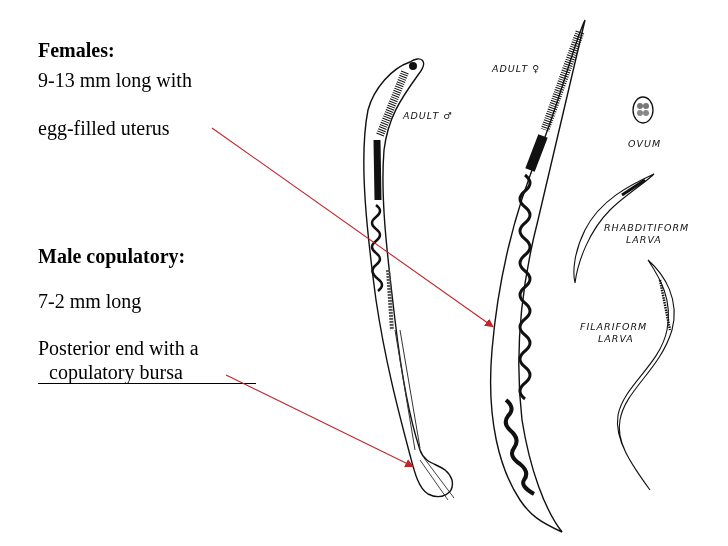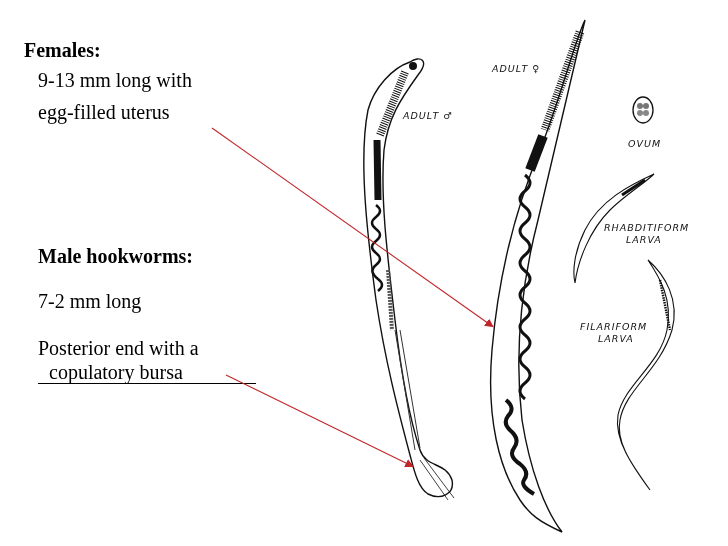--- a/index.html
+++ b/index.html
@@ -5,25 +5,25 @@
   html, body { margin:0; padding:0; background:#ffffff; }
   body { width:728px; height:546px; position:relative; overflow:hidden; font-family:"Liberation Serif", serif; color:#000; }
   .txt { position:absolute; font-family:"Liberation Serif", serif; font-size:20px; line-height:24px; white-space:nowrap; }
   .bold { font-weight:bold; }
   svg.art { position:absolute; left:0; top:0; }
   .lbl { font-family:"DejaVu Sans", sans-serif; font-style:italic; font-size:9.5px; letter-spacing:1px; fill:#111; }
 </style>
 </head>
 <body>
 
-<div class="txt bold" style="left:24px;top:38px;">Females:</div>
+<div class="txt bold" style="left:38px;top:38px;">Females:</div>
 <div class="txt" style="left:38px;top:68px;">9-13 mm long with</div>
-<div class="txt" style="left:38px;top:100px;text-align:center;">egg-filled uterus</div>
+<div class="txt" style="left:38px;top:116px;text-align:center;">egg-filled uterus</div>
 
-<div class="txt bold" style="left:38px;top:244px;">Male hookworms:</div>
+<div class="txt bold" style="left:38px;top:244px;">Male copulatory:</div>
 <div class="txt" style="left:38px;top:289px;">7-2 mm long</div>
 <div class="txt" style="left:38px;top:336px;">Posterior end with a</div>
 <div class="txt" style="left:49px;top:360px;">copulatory bursa</div>
 <div style="position:absolute;left:38px;top:383px;width:218px;height:1px;background:#000;"></div>
 
 <svg class="art" width="728" height="546" viewBox="0 0 728 546">
   <defs>
     <marker id="ah" markerWidth="8" markerHeight="8" refX="6" refY="4" orient="auto">
       <path d="M0,0 L8,4 L0,8 z" fill="#c0262b"></path>
     </marker>

